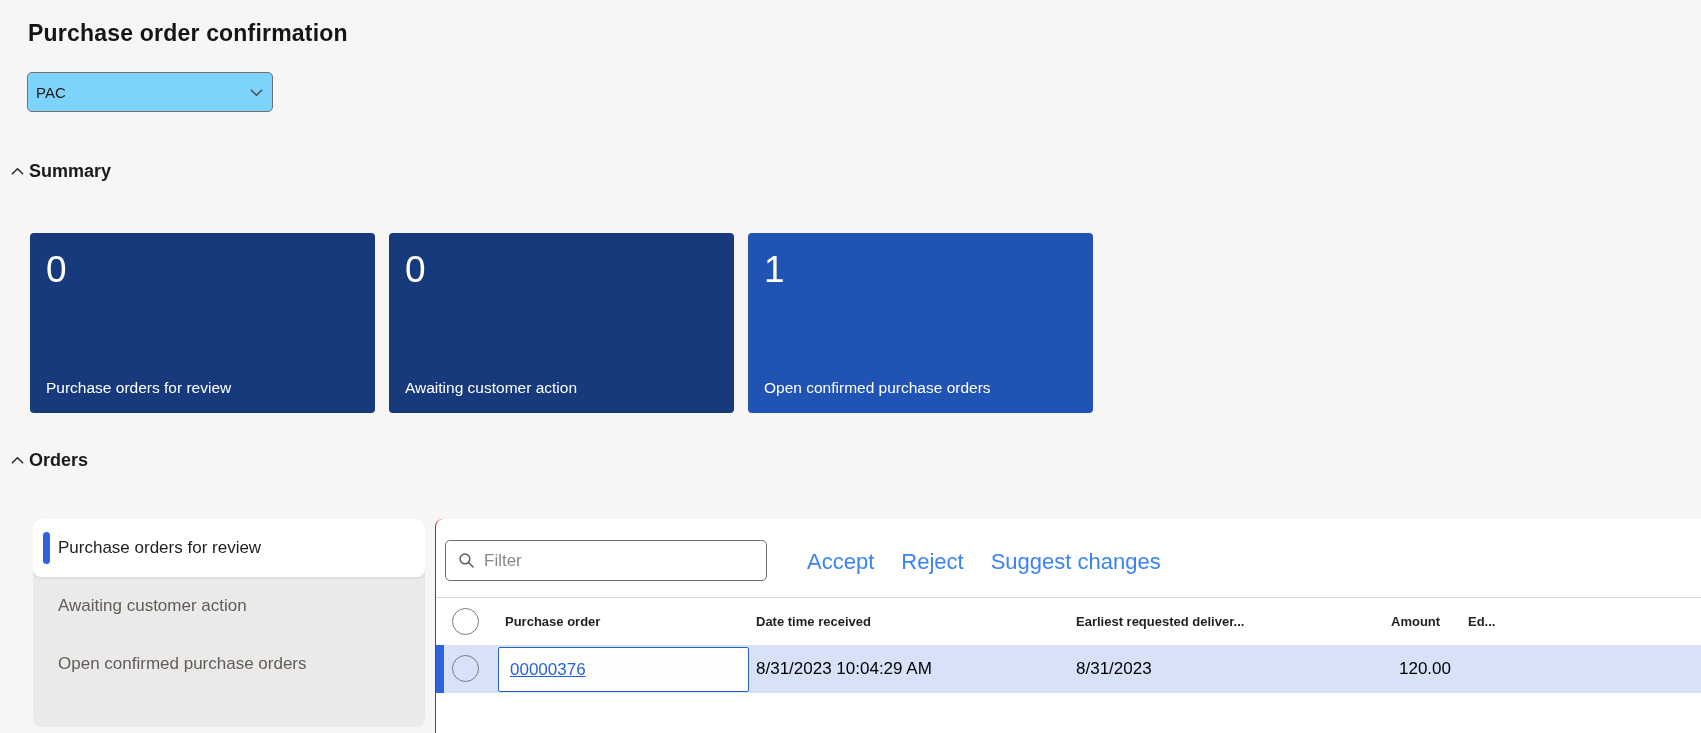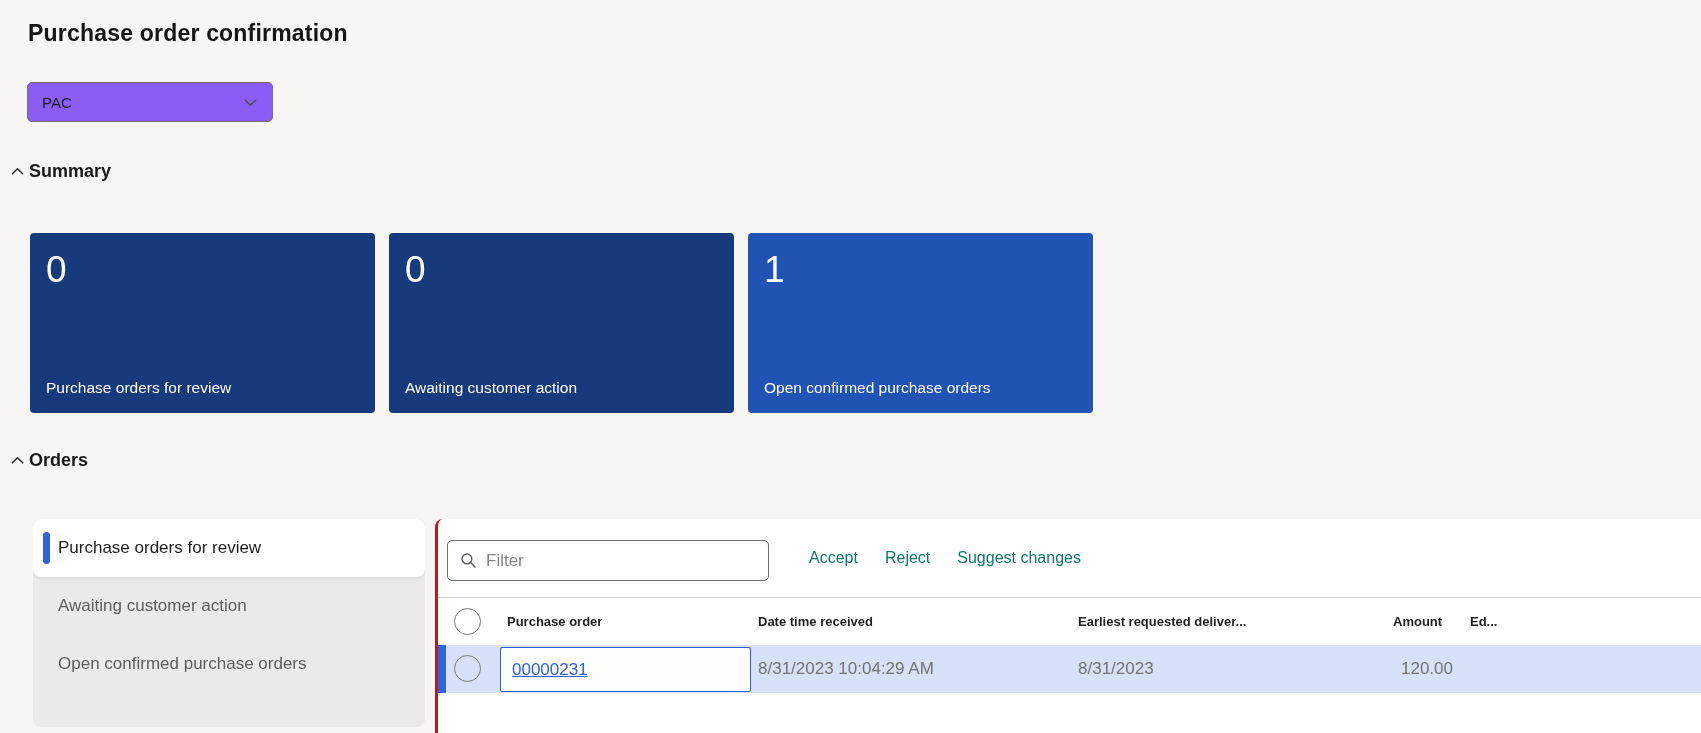--- a/index.html
+++ b/index.html
@@ -11,23 +11,23 @@
     overflow:hidden;
   }
   .screen { position:relative; width:1701px; height:733px; }
 
   
   .page-title {
     position:absolute; left:28px; top:20px;
     font-size:23px; font-weight:700; color:#161514; letter-spacing:.2px;
   }
   .record-selector {
-    position:absolute; left:27px; top:82px; width:246px; height:40px;
-    background:#8b5cf6; border:1px solid #70706e; border-radius:5px;
-    display:flex; align-items:center; padding:0 14px; cursor:pointer;
+    position:absolute; left:27px; top:72px; width:246px; height:40px;
+    background:#7dd3fc; border:1px solid #70706e; border-radius:5px;
+    display:flex; align-items:center; padding:0 8px; cursor:pointer;
   }
   .record-selector .value { font-size:15px; color:#1d1c1b; flex:1; }
   .chev-icon { width:15px; height:15px; }
 
   
   .section-head { position:absolute; display:flex; align-items:center; gap:4px; cursor:pointer; }
   .section-head .caret { width:15px; height:15px; }
   .section-head .label { font-size:18px; font-weight:700; color:#1b1a19; }
   #summary-head { left:10px; top:161px; }
   #orders-head  { left:10px; top:450px; }
@@ -55,34 +55,34 @@
     box-shadow:0 1px 3px rgba(0,0,0,.10);
   }
   .nav-item.selected .indicator {
     position:absolute; left:10px; top:13px; width:7px; height:32px;
     border-radius:4px; background:#2e63df;
   }
 
   
   .orders-content {
     position:absolute; left:435px; top:519px; width:1266px; height:214px;
-    background:#ffffff; border-left:3px solid #b91c1c; border-top-left-radius:8px;
+    background:#ffffff; border-left:1px solid #b91c1c; border-top-left-radius:8px;
   }
   .filter-box {
     position:absolute; left:9px; top:21px; width:322px; height:41px;
     border:1px solid #6f6e6c; border-radius:5px; background:#fff;
     display:flex; align-items:center; padding:0 12px; gap:9px;
   }
   .filter-box input {
     border:none; outline:none; flex:1; font-size:17px;
     font-family:"Liberation Sans", sans-serif; color:#1d1c1b; background:transparent;
   }
   .filter-box input::placeholder { color:#8a8886; }
   .actions { position:absolute; left:371px; top:30px; display:flex; gap:27px; }
-  .action-link { font-size:16px; color:#0f766e; text-decoration:none; cursor:pointer;text-align:center; }
+  .action-link { font-size:22px; color:#3b82f6; text-decoration:none; cursor:pointer;text-align:center; }
 
   
   .grid-top-line { position:absolute; left:0; top:78px; width:1266px; height:1px; background:#d8d6d3; }
   .grid-header { position:absolute; left:0; top:79px; width:1266px; height:47px; }
   .grid-header .col {
     position:absolute; top:0; height:47px; display:flex; align-items:center;
     font-size:13px; font-weight:600; color:#201f1e; white-space:nowrap;
   }
   .radio {
     width:27px; height:27px; border-radius:50%;
@@ -91,21 +91,21 @@
   .hdr-radio { position:absolute; left:16px; top:10px; }
 
   .grid-row {
     position:absolute; left:0; top:126px; width:1266px; height:48px;
     background:#d7e2f9; cursor:pointer;
   }
   .grid-row .row-indicator { position:absolute; left:0; top:0; width:8px; height:48px; background:#2e63df; }
   .grid-row .row-radio { position:absolute; left:16px; top:10px; }
   .grid-row .cell-text {
     position:absolute; top:0; height:48px; display:flex; align-items:center;
-    font-size:17px; color:#737373; white-space:nowrap;
+    font-size:17px; color:#000000; white-space:nowrap;
   }
   .po-cell {
     position:absolute; left:62px; top:2px; width:251px; height:45px;
     background:#fdfdfc; border:1.5px solid #2a5fd0; border-radius:2px;
     display:flex; align-items:center; padding-left:11px;
   }
   .po-link { font-size:17px; color:#2a61dd; text-decoration:underline; cursor:pointer; }
 
   
   .c-po   { left:69px; }
@@ -197,21 +197,21 @@
       <span class="col c-date">Date time received</span>
       <span class="col c-earl">Earliest requested deliver...</span>
       <span class="col c-amt">Amount</span>
       <span class="col c-ed">Ed...</span>
     </div>
 
     <div class="grid-row">
       <span class="row-indicator"></span>
       <span class="radio row-radio"></span>
       <span class="po-cell">
-        <a class="po-link">00000231</a>
+        <a class="po-link">00000376</a>
       </span>
       <span class="cell-text v-date">8/31/2023 10:04:29 AM</span>
       <span class="cell-text v-earl">8/31/2023</span>
       <span class="cell-text v-amt">120.00</span>
     </div>
 
   </div>
 
 </div>
 

